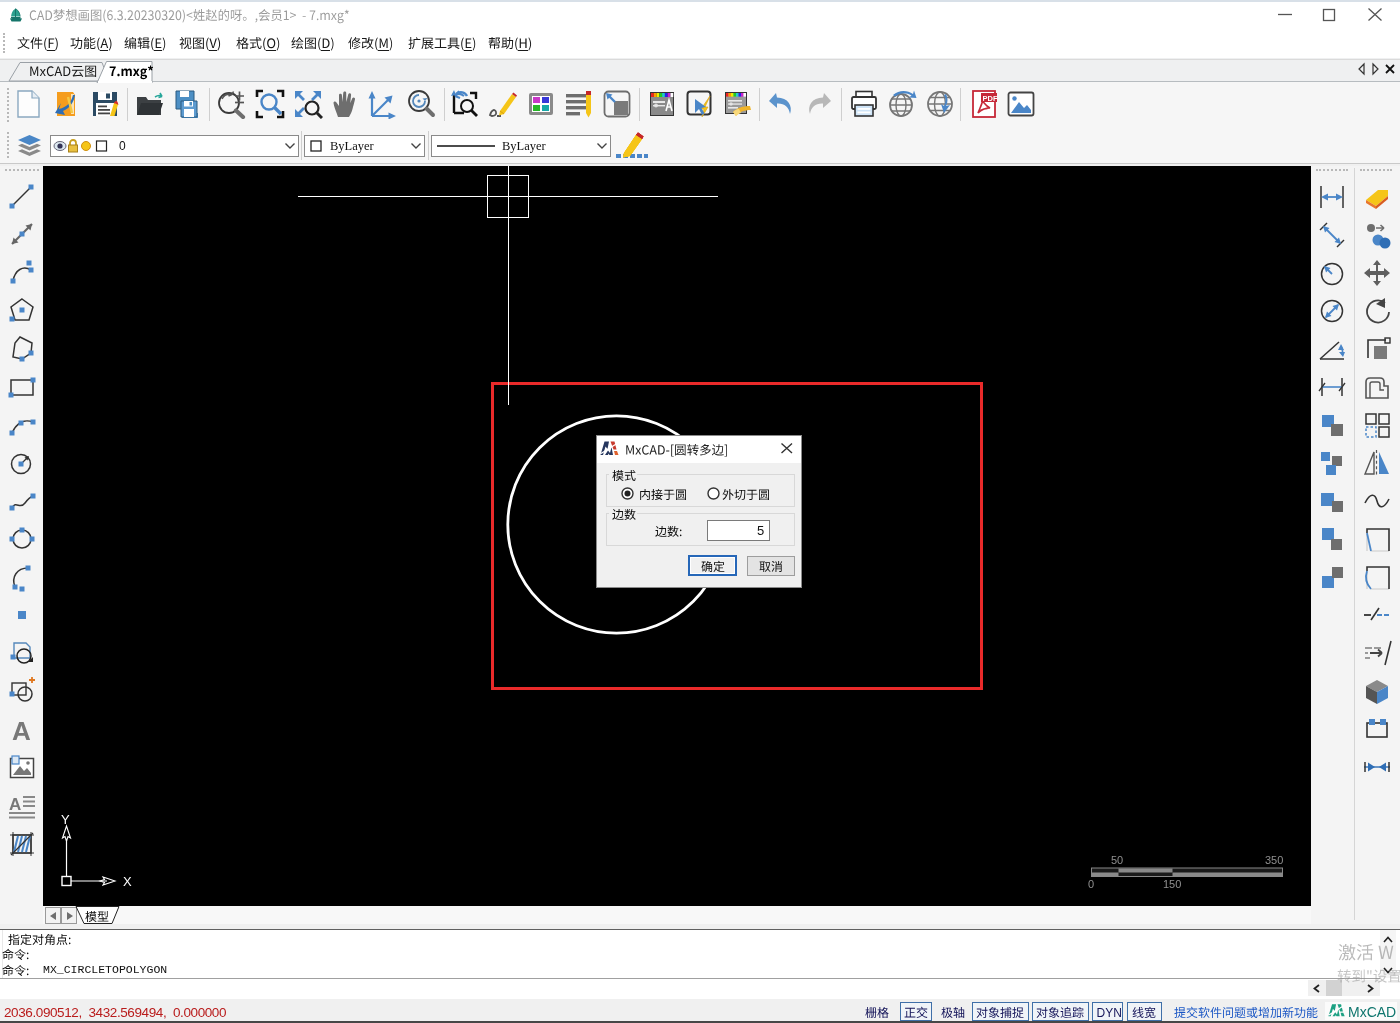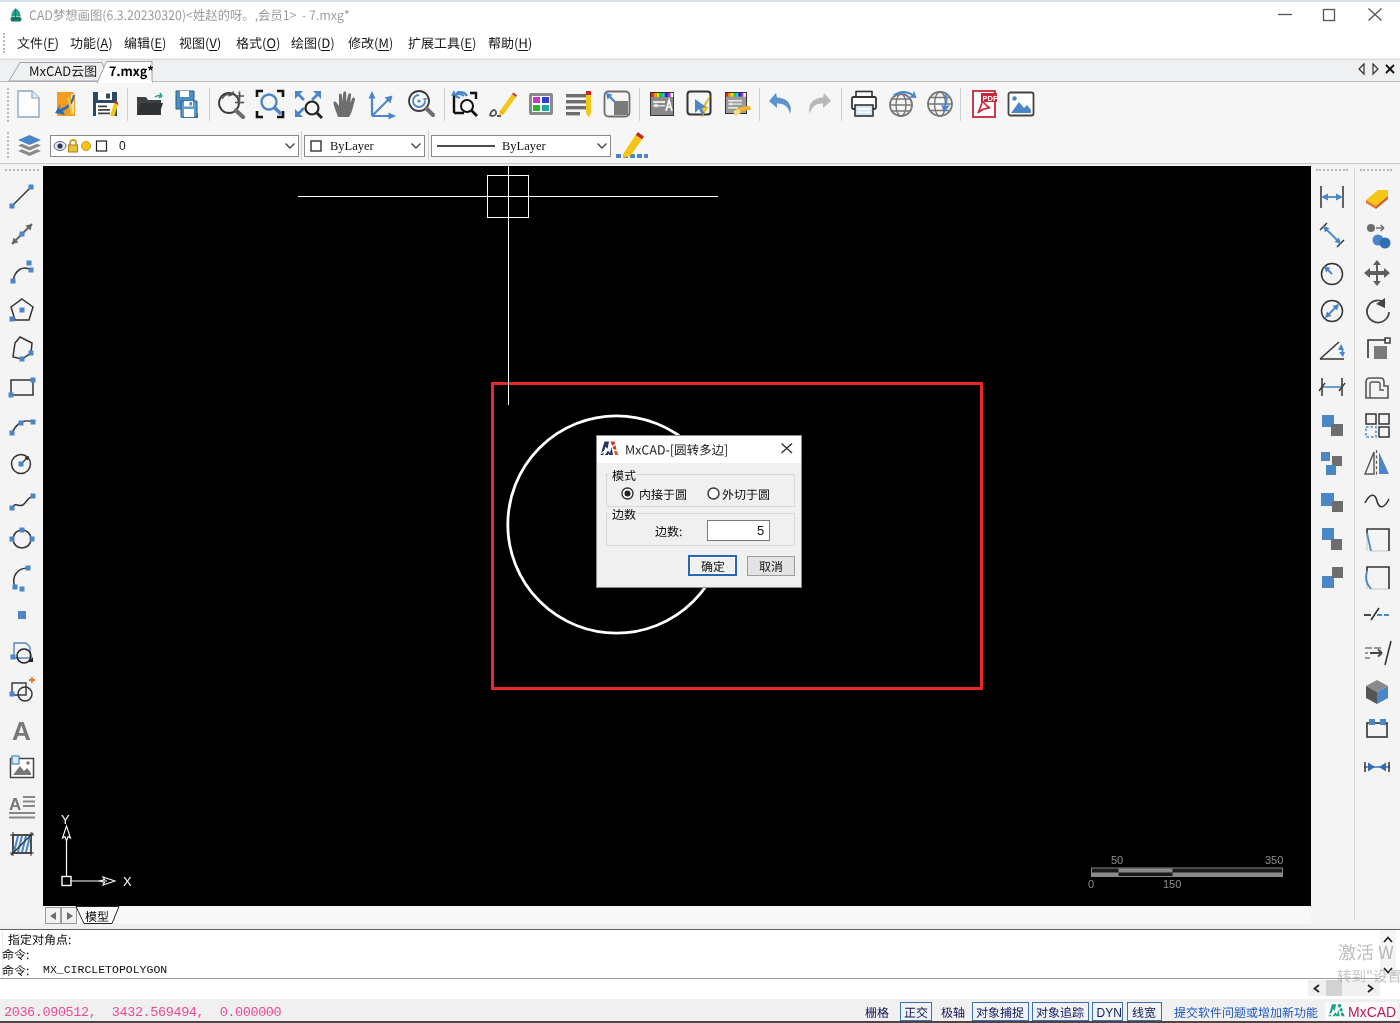--- a/index.html
+++ b/index.html
@@ -638,21 +638,21 @@
 <div style="position:absolute;left:1326px;top:980px;width:16px;height:16px;background:#d2d2d2;"></div>
 <svg style="position:absolute;left:1366px;top:984px" width="8" height="9" viewBox="0 0 8 9">
     <path d="M2 1 L6.5 4.5 L2 8" fill="none" stroke="#222" stroke-width="1.8"></path>
   </svg>
 <svg style="position:absolute;left:1338.0px;top:941.0px;overflow:visible" width="58" height="24">
     <path transform="translate(0,18.00) scale(1.0,1)" fill="rgba(130,130,130,0.55)" d="M6.1 -9.9H9.3V-8.5H6.1ZM6.1 -12.3H9.3V-10.9H6.1ZM1.2 -14.1C2.1 -13.5 3.1 -12.5 3.7 -11.9L4.5 -12.7C3.9 -13.4 2.8 -14.3 1.9 -14.9ZM0.6 -9.2C1.5 -8.6 2.6 -7.8 3.1 -7.2L3.9 -8.2C3.4 -8.7 2.2 -9.5 1.4 -10ZM0.8 0.5 1.9 1.2C2.7 -0.4 3.5 -2.6 4.2 -4.5L3.2 -5.1C2.5 -3.2 1.5 -0.9 0.8 0.5ZM12.5 -15.1C12.1 -12.3 11.5 -9.6 10.5 -7.8V-13.3H8L8.6 -14.9L7.2 -15.1C7.1 -14.6 6.9 -13.9 6.7 -13.3H5V-7.5H10.3C10.6 -7.3 11.1 -6.8 11.2 -6.6C11.5 -7.1 11.8 -7.6 12 -8.2C12.3 -6.5 12.7 -4.6 13.5 -2.9C12.7 -1.5 11.8 -0.3 10.4 0.6C10.7 0.8 11.2 1.3 11.3 1.5C12.5 0.6 13.4 -0.4 14.1 -1.7C14.7 -0.5 15.5 0.6 16.6 1.4C16.8 1.1 17.2 0.6 17.5 0.3C16.3 -0.5 15.4 -1.6 14.7 -3C15.6 -5 16.1 -7.5 16.5 -10.4H17.3V-11.7H13.1C13.3 -12.7 13.5 -13.8 13.7 -14.9ZM6.6 -7.1 7 -6.1H4.3V-5H6V-4.3C6 -3 5.8 -0.9 3.6 0.7C3.9 0.9 4.3 1.2 4.5 1.5C6.2 0.2 6.9 -1.3 7.1 -2.7H9.2C9.1 -1 9 -0.3 8.8 -0.1C8.7 0.1 8.5 0.1 8.3 0.1C8.1 0.1 7.5 0.1 6.9 0C7 0.3 7.1 0.8 7.2 1.2C7.8 1.2 8.5 1.2 8.9 1.2C9.3 1.1 9.6 1 9.8 0.7C10.2 0.3 10.3 -0.7 10.4 -3.3C10.4 -3.5 10.4 -3.8 10.4 -3.8H7.2V-4.3V-5H11V-6.1H8.3C8.2 -6.5 7.9 -7 7.7 -7.4ZM15.3 -10.4C15 -8.1 14.7 -6.1 14.1 -4.4C13.4 -6.3 13 -8.3 12.7 -10.2L12.8 -10.4Z M19.6 -13.9C20.7 -13.3 22.2 -12.5 23 -11.9L23.8 -13C23 -13.5 21.5 -14.4 20.4 -14.9ZM18.8 -9C19.9 -8.4 21.3 -7.5 22.1 -7L22.8 -8.1C22.1 -8.6 20.6 -9.4 19.5 -10ZM19.2 0.3 20.3 1.2C21.4 -0.5 22.6 -2.7 23.6 -4.6L22.6 -5.5C21.6 -3.5 20.1 -1.1 19.2 0.3ZM23.8 -9.8V-8.5H29V-5.6H25.1V1.4H26.3V0.6H32.7V1.3H34V-5.6H30.2V-8.5H35.2V-9.8H30.2V-13C31.8 -13.3 33.3 -13.6 34.5 -14L33.4 -15C31.4 -14.3 27.7 -13.8 24.6 -13.4C24.8 -13.1 24.9 -12.6 25 -12.3C26.3 -12.4 27.6 -12.6 29 -12.8V-9.8ZM26.3 -0.6V-4.3H32.7V-0.6Z M43.3 0H45.3L47.2 -8C47.4 -9 47.7 -10 47.9 -11H48C48.2 -10 48.4 -9 48.6 -8L50.6 0H52.6L55.3 -13.2H53.8L52.3 -6C52.1 -4.6 51.9 -3.2 51.6 -1.7H51.5C51.2 -3.2 50.9 -4.6 50.6 -6L48.7 -13.2H47.2L45.4 -6C45.1 -4.6 44.7 -3.2 44.5 -1.7H44.4C44.1 -3.2 43.9 -4.6 43.6 -6L42.2 -13.2H40.5Z"></path>
   </svg>
 <svg style="position:absolute;left:1337.0px;top:966.5px;overflow:visible" width="74" height="20">
     <path transform="translate(0,14.50) scale(1.0,1)" fill="rgba(140,140,140,0.5)" d="M1.2 -4.8C1.3 -4.9 1.7 -5 2.2 -5H3.5V-2.9L0.6 -2.4L0.8 -1.4L3.5 -1.9V1.1H4.6V-2.1L6.5 -2.5L6.5 -3.4L4.6 -3.1V-5H6.1V-6H4.6V-8.2H3.5V-6H2.1C2.6 -7 3 -8.2 3.4 -9.5H6V-10.5H3.7C3.8 -11 3.9 -11.5 4.1 -12L3 -12.2C2.9 -11.6 2.8 -11 2.7 -10.5H0.7V-9.5H2.4C2.1 -8.3 1.7 -7.3 1.6 -6.9C1.3 -6.3 1.1 -5.8 0.8 -5.8C1 -5.5 1.1 -5 1.2 -4.8ZM6.2 -7.8V-6.7H8.3C8 -5.7 7.7 -4.8 7.4 -4H11.6C11.1 -3.3 10.5 -2.4 9.9 -1.7C9.4 -2 8.9 -2.3 8.4 -2.6L7.7 -1.9C9.2 -1 10.9 0.3 11.7 1.2L12.5 0.3C12 -0.1 11.4 -0.6 10.7 -1.1C11.6 -2.3 12.6 -3.7 13.4 -4.7L12.6 -5.1L12.4 -5H8.9L9.4 -6.7H13.9V-7.8H9.7L10.2 -9.5H13.4V-10.5H10.5L10.9 -12L9.8 -12.2L9.4 -10.5H6.7V-9.5H9.1L8.6 -7.8Z M23.8 -10.9V-2.1H24.8V-10.9ZM26.7 -11.9V-0.5C26.7 -0.3 26.6 -0.2 26.3 -0.2C26.1 -0.2 25.3 -0.2 24.4 -0.2C24.6 0.1 24.8 0.6 24.9 0.9C25.9 0.9 26.7 0.8 27.1 0.6C27.6 0.5 27.7 0.1 27.7 -0.5V-11.9ZM15.4 -0.6 15.6 0.4C17.6 0.1 20.3 -0.5 22.9 -1L22.8 -1.9L19.8 -1.4V-3.6H22.7V-4.6H19.8V-6.2H18.8V-4.6H15.9V-3.6H18.8V-1.2ZM16.2 -6.4C16.6 -6.5 17.1 -6.6 21.6 -7C21.9 -6.7 22 -6.4 22.2 -6.1L23 -6.7C22.6 -7.5 21.6 -8.8 20.8 -9.8L20 -9.3C20.4 -8.9 20.7 -8.4 21.1 -7.9L17.4 -7.6C18 -8.3 18.6 -9.3 19.1 -10.3H23V-11.2H15.5V-10.3H17.8C17.4 -9.2 16.8 -8.3 16.6 -8C16.3 -7.7 16.1 -7.4 15.9 -7.4C16 -7.1 16.2 -6.6 16.2 -6.4Z M30.6 -7H31.4L31.7 -9.7L31.7 -11.2H30.3L30.3 -9.7ZM33.5 -7H34.2L34.5 -9.7L34.6 -11.2H33.1L33.2 -9.7Z M37.6 -11.3C38.4 -10.6 39.4 -9.6 39.8 -9L40.6 -9.7C40.1 -10.3 39.1 -11.3 38.4 -11.9ZM36.5 -7.6V-6.6H38.5V-1.4C38.5 -0.7 38.1 -0.2 37.8 -0.1C38 0.2 38.3 0.6 38.4 0.9C38.6 0.6 39 0.3 41.6 -1.6C41.5 -1.8 41.3 -2.2 41.2 -2.5L39.6 -1.4V-7.6ZM43 -11.7V-10C43 -9 42.7 -7.8 40.8 -6.9C41 -6.7 41.3 -6.3 41.5 -6.1C43.6 -7.1 44 -8.7 44 -10V-10.6H46.6V-8.3C46.6 -7.2 46.8 -6.8 47.8 -6.8C48 -6.8 48.7 -6.8 48.9 -6.8C49.2 -6.8 49.5 -6.8 49.7 -6.9C49.6 -7.1 49.6 -7.5 49.6 -7.8C49.4 -7.8 49.1 -7.7 48.9 -7.7C48.7 -7.7 48 -7.7 47.9 -7.7C47.6 -7.7 47.6 -7.9 47.6 -8.3V-11.7ZM47.5 -4.8C47 -3.6 46.2 -2.6 45.3 -1.9C44.3 -2.7 43.5 -3.6 43 -4.8ZM41.4 -5.8V-4.8H42.2L42 -4.7C42.6 -3.3 43.4 -2.2 44.4 -1.2C43.3 -0.6 42.1 -0.1 40.8 0.2C41 0.4 41.3 0.9 41.3 1.2C42.7 0.8 44.1 0.2 45.3 -0.6C46.4 0.2 47.7 0.8 49.2 1.2C49.3 0.9 49.6 0.5 49.8 0.2C48.4 -0.1 47.2 -0.6 46.1 -1.2C47.4 -2.3 48.4 -3.7 48.9 -5.5L48.3 -5.8L48.1 -5.8Z M59.8 -10.8H62.3V-9.5H59.8ZM56.4 -10.8H58.8V-9.5H56.4ZM53.1 -10.8H55.4V-9.5H53.1ZM53.1 -6.2V-0.1H51.2V0.7H64.1V-0.1H62.1V-6.2H57.6L57.8 -7H63.7V-7.9H57.9L58.1 -8.7H63.4V-11.6H52.1V-8.7H57L56.8 -7.9H51.4V-7H56.7L56.5 -6.2ZM54.2 -0.1V-1H61V-0.1ZM54.2 -4H61V-3.1H54.2ZM54.2 -4.6V-5.5H61V-4.6ZM54.2 -2.5H61V-1.6H54.2Z M66.5 -7H67.3L67.5 -9.7L67.6 -11.2H66.2L66.2 -9.7ZM69.3 -7H70.1L70.4 -9.7L70.4 -11.2H69L69 -9.7Z"></path>
   </svg>
-<div style="position:absolute;left:4px;top:1005.8px;font-family:Liberation Mono, monospace;font-size:13.5px;color:#ec4899;font-weight:normal;white-space:pre;line-height:1;letter-spacing:-0.4px;">2036.090512,  3432.569494,  0.000000</div>
+<div style="position:absolute;left:4px;top:1005.8px;font-family:Liberation Sans, sans-serif;font-size:13.5px;color:#b91c1c;font-weight:normal;white-space:pre;line-height:1;letter-spacing:-0.4px;">2036.090512,  3432.569494,  0.000000</div>
 <svg style="position:absolute;left:865.0px;top:1004.5px;overflow:visible" width="26" height="16">
     <path transform="translate(0,12.00) scale(1.0,1)" fill="#16165a" d="M8 -9.6V-5.3H7.3V-9.6H4.7V-5.3H4V-4.5H4.7C4.7 -2.8 4.5 -0.9 3.6 0.6C3.7 0.6 4.1 0.9 4.2 1C5.2 -0.5 5.4 -2.7 5.4 -4.5H6.5V-0.1C6.5 0 6.5 0 6.3 0C6.2 0.1 5.9 0.1 5.5 0C5.6 0.3 5.7 0.6 5.8 0.8C6.3 0.8 6.7 0.8 6.9 0.7C7.2 0.5 7.3 0.3 7.3 -0.1V-4.5H8V-4.4C8 -2.8 8 -0.8 7.4 0.6C7.5 0.7 7.9 0.9 8 1C8.7 -0.5 8.8 -2.7 8.8 -4.4V-4.5H10V0C10 0.2 9.9 0.2 9.8 0.2C9.7 0.2 9.4 0.2 9 0.2C9.1 0.4 9.2 0.8 9.2 1C9.8 1 10.2 1 10.4 0.8C10.7 0.7 10.8 0.4 10.8 0V-4.5H11.5V-5.3H10.8V-9.6ZM10 -5.3H8.8V-8.9H10ZM6.5 -5.3H5.5V-8.9H6.5ZM2 -10.1V-7.5H0.6V-6.7H1.9C1.6 -5.1 1 -3.1 0.4 -2.1C0.5 -1.9 0.7 -1.5 0.9 -1.3C1.3 -2 1.6 -3 2 -4.1V0.9H2.8V-5C3.1 -4.5 3.4 -3.9 3.5 -3.5L4 -4.2C3.9 -4.5 3 -5.9 2.8 -6.2V-6.7H3.9V-7.5H2.8V-10.1Z M18.9 -8H21.5C21.2 -7.2 20.7 -6.6 20.1 -6C19.5 -6.5 19.1 -7.2 18.8 -7.8ZM14.4 -10.1V-7.5H12.6V-6.7H14.3C13.9 -5 13.1 -3.1 12.3 -2.1C12.5 -1.9 12.7 -1.5 12.8 -1.3C13.4 -2.1 14 -3.4 14.4 -4.8V0.9H15.3V-5.1C15.6 -4.6 16.1 -3.9 16.3 -3.6L16.8 -4.3C16.6 -4.6 15.6 -5.8 15.3 -6.1V-6.7H16.6L16.4 -6.4C16.6 -6.3 16.9 -6 17.1 -5.8C17.5 -6.2 17.9 -6.6 18.3 -7.1C18.6 -6.5 19 -5.9 19.5 -5.4C18.5 -4.5 17.3 -3.9 16.1 -3.5C16.3 -3.3 16.5 -3 16.6 -2.8C16.9 -2.9 17.2 -3 17.5 -3.1V1H18.4V0.4H21.7V0.9H22.6V-3.2L23.2 -3C23.3 -3.3 23.5 -3.6 23.7 -3.8C22.5 -4.1 21.5 -4.7 20.7 -5.4C21.6 -6.3 22.2 -7.3 22.7 -8.6L22.1 -8.8L21.9 -8.8H19.3C19.5 -9.1 19.7 -9.5 19.8 -9.9L19 -10.1C18.5 -8.9 17.7 -7.7 16.8 -6.8V-7.5H15.3V-10.1ZM18.4 -0.3V-2.7H21.7V-0.3ZM18.1 -3.4C18.8 -3.8 19.5 -4.3 20.1 -4.8C20.7 -4.3 21.4 -3.8 22.2 -3.4Z"></path>
   </svg>
 <div style="position:absolute;left:900px;top:1002px;width:32px;height:18.5px;background:#f0f4f8;border:1px solid #3f6fa8;box-sizing:border-box;"></div>
 <svg style="position:absolute;left:904.0px;top:1004.5px;overflow:visible" width="26" height="16">
     <path transform="translate(0,12.00) scale(1.0,1)" fill="#16165a" d="M2.3 -6.1V-0.5H0.6V0.4H11.4V-0.5H6.8V-4.2H10.5V-5.1H6.8V-8.3H11V-9.2H1.1V-8.3H5.8V-0.5H3.2V-6.1Z M15.8 -7.2C15.1 -6.3 13.9 -5.3 12.8 -4.7C13 -4.6 13.4 -4.2 13.5 -4C14.6 -4.7 15.9 -5.8 16.7 -6.8ZM19.4 -6.7C20.5 -5.9 21.9 -4.8 22.5 -4L23.2 -4.6C22.6 -5.3 21.2 -6.4 20.1 -7.2ZM16.2 -5.1 15.4 -4.8C15.9 -3.6 16.5 -2.6 17.4 -1.8C16.1 -0.9 14.5 -0.2 12.6 0.2C12.7 0.4 13 0.8 13.1 1C15 0.5 16.7 -0.2 18 -1.2C19.3 -0.2 20.9 0.5 22.9 0.9C23 0.6 23.3 0.3 23.5 0.1C21.6 -0.3 20 -0.9 18.7 -1.8C19.6 -2.6 20.2 -3.6 20.7 -4.9L19.8 -5.1C19.4 -4 18.8 -3.1 18 -2.4C17.2 -3.1 16.6 -4 16.2 -5.1ZM17 -9.9C17.3 -9.4 17.6 -8.8 17.8 -8.4H12.8V-7.5H23.2V-8.4H18.2L18.7 -8.6C18.6 -9 18.2 -9.7 17.9 -10.2Z"></path>
   </svg>
 <svg style="position:absolute;left:941.0px;top:1004.5px;overflow:visible" width="26" height="16">
     <path transform="translate(0,12.00) scale(1.0,1)" fill="#16165a" d="M2.4 -10.1V-7.8H0.7V-6.9H2.3C1.9 -5.3 1.1 -3.4 0.4 -2.4C0.5 -2.1 0.8 -1.8 0.9 -1.5C1.4 -2.3 1.9 -3.6 2.4 -4.9V0.9H3.2V-5.5C3.5 -4.9 3.9 -4.1 4.1 -3.8L4.6 -4.4C4.4 -4.8 3.5 -6.2 3.2 -6.6V-6.9H4.5V-7.8H3.2V-10.1ZM4.6 -9.3V-8.5H6C5.9 -4.5 5.4 -1.4 3.5 0.4C3.7 0.6 4.1 0.8 4.2 1C5.5 -0.3 6.1 -2 6.5 -4.2C6.9 -3.1 7.4 -2.2 8.1 -1.4C7.4 -0.7 6.6 -0.1 5.8 0.3C6 0.4 6.3 0.8 6.4 1C7.2 0.6 8 0 8.7 -0.7C9.3 -0 10.1 0.5 11 0.9C11.1 0.7 11.4 0.4 11.6 0.2C10.7 -0.2 9.9 -0.7 9.2 -1.4C10.1 -2.5 10.8 -4 11.1 -5.8L10.6 -6.1L10.4 -6H9.1C9.4 -7 9.7 -8.3 9.9 -9.3ZM6.9 -8.5H8.9C8.6 -7.3 8.3 -6.1 8 -5.2H10.1C9.8 -4 9.3 -2.9 8.7 -2.1C7.8 -3.1 7.1 -4.5 6.7 -6C6.8 -6.8 6.8 -7.6 6.9 -8.5Z M18.4 -3.3H20V-0.5H18.4ZM18.4 -4.1V-6.7H20V-4.1ZM22.3 -3.3V-0.5H20.8V-3.3ZM22.3 -4.1H20.8V-6.7H22.3ZM19.9 -10.1V-7.5H17.6V1H18.4V0.3H22.3V0.9H23.2V-7.5H20.8V-10.1ZM13 -4C13.1 -4.1 13.5 -4.2 13.9 -4.2H15.1V-2.4L12.5 -2L12.7 -1.1L15.1 -1.6V0.9H15.9V-1.8L17.1 -2L17.1 -2.8L15.9 -2.6V-4.2H17V-5H15.9V-6.8H15.1V-5H13.8C14.2 -5.8 14.5 -6.8 14.8 -7.8H17V-8.7H15C15.1 -9.1 15.2 -9.5 15.3 -9.9L14.4 -10.1C14.3 -9.6 14.2 -9.1 14.1 -8.7H12.6V-7.8H13.9C13.7 -6.9 13.4 -6 13.3 -5.7C13.1 -5.2 12.9 -4.8 12.7 -4.8C12.8 -4.6 13 -4.2 13 -4Z"></path>
   </svg>
@@ -674,21 +674,21 @@
     <path transform="translate(0,12.00) scale(1.0,1)" fill="#1a56c4" d="M5.7 -7.4H9.7V-6.5H5.7ZM5.7 -9H9.7V-8.1H5.7ZM4.9 -9.7V-5.8H10.6V-9.7ZM5.1 -3.6C5 -1.8 4.4 -0.4 3.3 0.4C3.5 0.5 3.9 0.8 4 1C4.7 0.4 5.1 -0.3 5.5 -1.2C6.3 0.4 7.5 0.8 9.3 0.8H11.4C11.4 0.5 11.5 0.2 11.7 -0C11.2 -0 9.6 -0 9.3 -0C8.9 -0 8.5 -0 8.2 -0.1V-2H10.7V-2.7H8.2V-4.1H11.3V-4.9H4.4V-4.1H7.3V-0.3C6.6 -0.6 6.1 -1.2 5.7 -2.2C5.8 -2.6 5.9 -3 6 -3.5ZM2 -10.1V-7.7H0.5V-6.8H2V-4.2C1.4 -4 0.8 -3.8 0.3 -3.7L0.6 -2.8L2 -3.3V-0.2C2 0 1.9 0 1.8 0C1.6 0.1 1.2 0.1 0.6 0C0.7 0.3 0.9 0.7 0.9 0.9C1.6 0.9 2.1 0.9 2.4 0.7C2.7 0.6 2.8 0.3 2.8 -0.2V-3.6L4.1 -4L4 -4.8L2.8 -4.4V-6.8H4.1V-7.7H2.8V-10.1Z M15.8 -7.2C15.1 -6.3 13.9 -5.3 12.8 -4.7C13 -4.6 13.4 -4.2 13.5 -4C14.6 -4.7 15.9 -5.8 16.7 -6.8ZM19.4 -6.7C20.5 -5.9 21.9 -4.8 22.5 -4L23.2 -4.6C22.6 -5.3 21.2 -6.4 20.1 -7.2ZM16.2 -5.1 15.4 -4.8C15.9 -3.6 16.5 -2.6 17.4 -1.8C16.1 -0.9 14.5 -0.2 12.6 0.2C12.7 0.4 13 0.8 13.1 1C15 0.5 16.7 -0.2 18 -1.2C19.3 -0.2 20.9 0.5 22.9 0.9C23 0.6 23.3 0.3 23.5 0.1C21.6 -0.3 20 -0.9 18.7 -1.8C19.6 -2.6 20.2 -3.6 20.7 -4.9L19.8 -5.1C19.4 -4 18.8 -3.1 18 -2.4C17.2 -3.1 16.6 -4 16.2 -5.1ZM17 -9.9C17.3 -9.4 17.6 -8.8 17.8 -8.4H12.8V-7.5H23.2V-8.4H18.2L18.7 -8.6C18.6 -9 18.2 -9.7 17.9 -10.2Z M31.1 -10.1C30.8 -8.2 30.4 -6.5 29.5 -5.3C29.7 -5.2 30.1 -5 30.3 -4.8C30.8 -5.5 31.1 -6.4 31.4 -7.4H34.5C34.3 -6.6 34.1 -5.7 34 -5.1L34.7 -4.9C35 -5.7 35.3 -7 35.5 -8.1L34.9 -8.3L34.8 -8.2H31.6C31.8 -8.8 31.9 -9.4 32 -10ZM32 -6.3V-5.7C32 -4 31.8 -1.5 29.2 0.4C29.4 0.5 29.8 0.8 29.9 1C31.4 -0.2 32.1 -1.5 32.5 -2.7C33 -1.1 33.8 0.2 35 0.9C35.1 0.7 35.4 0.4 35.6 0.2C34.1 -0.6 33.2 -2.5 32.8 -4.6C32.8 -5 32.8 -5.4 32.8 -5.7V-6.3ZM25.1 -4C25.2 -4.1 25.6 -4.2 26.1 -4.2H27.3V-2.4L24.5 -2L24.7 -1.1L27.3 -1.5V0.9H28.2V-1.7L29.8 -1.9L29.7 -2.8L28.2 -2.5V-4.2H29.7V-5H28.2V-6.8H27.3V-5H26C26.4 -5.8 26.8 -6.8 27.2 -7.8H29.7V-8.7H27.4C27.6 -9.1 27.7 -9.5 27.8 -9.9L26.9 -10.1C26.8 -9.6 26.7 -9.1 26.5 -8.7H24.6V-7.8H26.3C26 -6.8 25.6 -6 25.5 -5.7C25.3 -5.2 25.1 -4.8 24.8 -4.8C24.9 -4.6 25.1 -4.2 25.1 -4Z M39.8 -4.1V-3.2H43.2V1H44.1V-3.2H47.4V-4.1H44.1V-6.7H46.9V-7.6H44.1V-9.9H43.2V-7.6H41.6C41.8 -8.2 41.9 -8.7 42 -9.3L41.2 -9.5C40.9 -7.9 40.4 -6.4 39.7 -5.4C39.9 -5.3 40.3 -5 40.5 -4.9C40.8 -5.4 41.1 -6 41.4 -6.7H43.2V-4.1ZM39.2 -10C38.6 -8.2 37.5 -6.4 36.4 -5.2C36.5 -5 36.8 -4.6 36.9 -4.4C37.3 -4.8 37.6 -5.2 38 -5.8V0.9H38.9V-7.2C39.3 -8 39.7 -8.9 40.1 -9.8Z M49.1 -7.4V1H50V-7.4ZM49.2 -9.5C49.8 -8.9 50.6 -8 51 -7.5L51.7 -8C51.3 -8.5 50.5 -9.3 49.9 -9.9ZM52.3 -9.4V-8.6H58V-0.3C58 -0.1 57.9 -0 57.7 -0C57.5 -0 56.8 0 56.1 -0C56.2 0.2 56.3 0.6 56.4 0.9C57.3 0.9 58 0.9 58.4 0.7C58.8 0.6 58.9 0.3 58.9 -0.3V-9.4ZM51.9 -6.4V-1.2H52.7V-2H56.1V-6.4ZM52.7 -5.6H55.2V-2.8H52.7Z M62.1 -7.4H64.6V-6.5H62.1ZM62.1 -8.9H64.6V-8H62.1ZM61.3 -9.6V-5.8H65.4V-9.6ZM68.3 -6.4C68.3 -3.3 68 -1.7 65.5 -0.9C65.7 -0.8 65.9 -0.5 65.9 -0.3C68.7 -1.2 69 -3 69.1 -6.4ZM68.8 -2.2C69.5 -1.7 70.4 -0.9 70.9 -0.4L71.4 -0.9C71 -1.4 70 -2.2 69.3 -2.7ZM61.5 -3.6C61.4 -1.9 61.2 -0.4 60.4 0.5C60.6 0.6 60.9 0.8 61.1 0.9C61.5 0.4 61.8 -0.3 62 -1.2C63 0.4 64.8 0.7 67.4 0.7H71.2C71.3 0.5 71.4 0.1 71.6 -0.1C70.9 -0 67.9 -0 67.4 -0C65.9 -0.1 64.7 -0.1 63.8 -0.5V-2.2H65.8V-2.9H63.8V-4.2H66V-4.9H60.6V-4.2H63V-1C62.7 -1.3 62.4 -1.6 62.1 -2.1C62.2 -2.6 62.2 -3.1 62.3 -3.6ZM66.5 -7.6V-2.6H67.2V-6.9H70.1V-2.6H70.9V-7.6H68.6C68.8 -8 68.9 -8.4 69.1 -8.8H71.5V-9.5H66V-8.8H68.2C68.1 -8.4 67.9 -8 67.8 -7.6Z M80.3 -9.5C81 -9.1 81.9 -8.6 82.4 -8.2L82.9 -8.8C82.5 -9.2 81.6 -9.7 80.8 -10ZM72.7 -0.8 72.9 0.1C74.3 -0.2 76.3 -0.6 78.1 -1L78.1 -1.9C76.1 -1.5 74.1 -1 72.7 -0.8ZM74.3 -5.4H76.8V-3.3H74.3ZM73.5 -6.2V-2.6H77.7V-6.2ZM72.8 -8.2V-7.3H78.7C78.9 -5.3 79.2 -3.5 79.6 -2.1C78.8 -1.1 77.8 -0.3 76.7 0.3C76.9 0.4 77.2 0.8 77.4 1C78.3 0.4 79.2 -0.3 79.9 -1.1C80.5 0.2 81.2 1 82.1 1C83 1 83.4 0.4 83.5 -1.7C83.3 -1.8 83 -2 82.8 -2.2C82.7 -0.6 82.5 0 82.2 0C81.6 0 81.1 -0.7 80.6 -2C81.5 -3.2 82.2 -4.6 82.8 -6.2L81.9 -6.4C81.5 -5.2 81 -4 80.3 -3.1C80 -4.2 79.8 -5.7 79.7 -7.3H83.2V-8.2H79.6C79.6 -8.8 79.6 -9.4 79.6 -10.1H78.6C78.6 -9.4 78.6 -8.8 78.7 -8.2Z M89.6 -7.2C90 -6.6 90.3 -5.9 90.4 -5.4L91 -5.7C90.8 -6.1 90.5 -6.8 90.1 -7.3ZM93.2 -7.3C93 -6.8 92.6 -6.1 92.3 -5.6L92.8 -5.4C93.1 -5.8 93.5 -6.5 93.8 -7.1ZM84.5 -1.5 84.8 -0.7C85.8 -1 87 -1.5 88.1 -2L88 -2.8L86.8 -2.4V-6.3H88V-7.2H86.8V-9.9H85.9V-7.2H84.6V-6.3H85.9V-2.1ZM89.3 -9.7C89.6 -9.3 90 -8.7 90.1 -8.3L90.9 -8.7C90.8 -9.1 90.4 -9.6 90.1 -10.1ZM88.5 -8.3V-4.4H94.9V-8.3H93.2C93.6 -8.8 93.9 -9.3 94.2 -9.8L93.3 -10.1C93.1 -9.6 92.7 -8.8 92.3 -8.3ZM89.2 -7.7H91.3V-5H89.2ZM92 -7.7H94.1V-5H92ZM89.9 -1.2H93.5V-0.3H89.9ZM89.9 -1.9V-2.9H93.5V-1.9ZM89.1 -3.6V0.9H89.9V0.3H93.5V0.9H94.3V-3.6Z M102.9 -8.6V0.8H103.7V-0.1H106.1V0.7H107V-8.6ZM103.7 -1V-7.7H106.1V-1ZM98.3 -9.9 98.3 -7.8H96.6V-6.9H98.3C98.2 -3.9 97.8 -1.2 96.3 0.3C96.6 0.5 96.9 0.8 97 1C98.7 -0.8 99.1 -3.7 99.2 -6.9H101C100.9 -2.3 100.8 -0.7 100.5 -0.3C100.4 -0.2 100.3 -0.1 100.1 -0.1C99.9 -0.1 99.4 -0.1 98.8 -0.2C99 0.1 99.1 0.5 99.1 0.7C99.6 0.8 100.2 0.8 100.5 0.7C100.9 0.7 101.1 0.6 101.3 0.3C101.7 -0.3 101.8 -2 101.9 -7.3C101.9 -7.5 101.9 -7.8 101.9 -7.8H99.2L99.2 -9.9Z M112.3 -2.6C112.7 -2 113.1 -1.1 113.3 -0.6L113.9 -1C113.8 -1.5 113.3 -2.3 112.9 -2.9ZM109.6 -2.8C109.4 -2.1 109 -1.3 108.5 -0.8C108.7 -0.7 109 -0.5 109.1 -0.4C109.6 -0.9 110.1 -1.8 110.4 -2.6ZM114.6 -8.9V-4.8C114.6 -3.2 114.5 -1.1 113.5 0.3C113.7 0.4 114.1 0.7 114.2 0.9C115.3 -0.7 115.5 -3.1 115.5 -4.8V-5.2H117.3V0.9H118.2V-5.2H119.5V-6H115.5V-8.3C116.7 -8.5 118.1 -8.8 119.1 -9.2L118.4 -9.9C117.5 -9.5 116 -9.1 114.6 -8.9ZM110.6 -9.9C110.8 -9.6 111 -9.2 111.1 -8.8H108.7V-8.1H114V-8.8H112C111.9 -9.2 111.6 -9.7 111.4 -10.1ZM112.5 -8C112.4 -7.5 112.1 -6.6 111.9 -6.1H108.6V-5.3H111V-4.1H108.6V-3.3H111V-0.2C111 -0.1 111 -0.1 110.9 -0.1C110.7 -0 110.4 -0 109.9 -0.1C110.1 0.2 110.2 0.5 110.2 0.7C110.8 0.7 111.2 0.7 111.5 0.6C111.8 0.4 111.8 0.2 111.8 -0.2V-3.3H114.1V-4.1H111.8V-5.3H114.2V-6.1H112.7C112.9 -6.6 113.1 -7.2 113.4 -7.8ZM109.5 -7.8C109.8 -7.3 109.9 -6.6 110 -6.1L110.8 -6.3C110.7 -6.8 110.5 -7.5 110.2 -8Z M120.5 -2.2 120.7 -1.3C122 -1.6 123.7 -2.1 125.3 -2.6L125.2 -3.4L123.3 -2.9V-7.8H125V-8.7H120.6V-7.8H122.4V-2.7C121.7 -2.5 121 -2.3 120.5 -2.2ZM127.2 -9.9C127.2 -9 127.2 -8.2 127.1 -7.3H125.1V-6.5H127.1C126.9 -3.5 126.3 -1.1 123.7 0.3C123.9 0.4 124.2 0.7 124.3 1C127.1 -0.6 127.8 -3.3 128 -6.5H130.4C130.2 -2.2 130 -0.6 129.7 -0.2C129.5 -0 129.4 0 129.2 0C128.9 0 128.2 -0 127.5 -0.1C127.6 0.2 127.7 0.6 127.8 0.8C128.4 0.9 129.1 0.9 129.5 0.8C129.9 0.8 130.2 0.7 130.5 0.4C130.9 -0.2 131.1 -1.9 131.3 -6.9C131.3 -7 131.3 -7.3 131.3 -7.3H128C128.1 -8.2 128.1 -9 128.1 -9.9Z M136.6 -5V-4H134V-5ZM133.2 -5.8V0.9H134V-1.5H136.6V-0.1C136.6 0.1 136.6 0.1 136.4 0.1C136.2 0.1 135.7 0.1 135.2 0.1C135.3 0.3 135.4 0.7 135.5 0.9C136.2 0.9 136.7 0.9 137.1 0.8C137.4 0.6 137.5 0.4 137.5 -0.1V-5.8ZM134 -3.3H136.6V-2.2H134ZM142.3 -9.2C141.6 -8.8 140.5 -8.4 139.5 -8V-10.1H138.6V-6.1C138.6 -5.1 138.9 -4.8 140.1 -4.8C140.3 -4.8 141.9 -4.8 142.1 -4.8C143.1 -4.8 143.4 -5.2 143.4 -6.7C143.2 -6.7 142.8 -6.9 142.7 -7C142.6 -5.8 142.5 -5.6 142 -5.6C141.7 -5.6 140.4 -5.6 140.1 -5.6C139.6 -5.6 139.5 -5.7 139.5 -6.1V-7.3C140.7 -7.6 141.9 -8.1 142.9 -8.5ZM142.4 -3.8C141.7 -3.4 140.6 -2.9 139.5 -2.6V-4.5H138.6V-0.4C138.6 0.6 138.9 0.9 140.1 0.9C140.3 0.9 141.9 0.9 142.2 0.9C143.2 0.9 143.4 0.4 143.6 -1.2C143.3 -1.2 143 -1.4 142.8 -1.5C142.7 -0.2 142.6 0 142.1 0C141.8 0 140.4 0 140.2 0C139.6 0 139.5 -0 139.5 -0.4V-1.8C140.7 -2.1 142.1 -2.6 143 -3.2ZM133 -6.6C133.3 -6.7 133.7 -6.8 137 -7C137.1 -6.8 137.2 -6.6 137.2 -6.4L138 -6.8C137.8 -7.5 137.1 -8.6 136.5 -9.4L135.7 -9.1C136 -8.7 136.3 -8.2 136.6 -7.7L134 -7.6C134.5 -8.2 135 -9 135.4 -9.8L134.5 -10.1C134.1 -9.2 133.5 -8.2 133.3 -8C133.1 -7.7 132.9 -7.5 132.7 -7.5C132.8 -7.3 133 -6.8 133 -6.6Z"></path>
   </svg>
 <div style="position:absolute;left:1325px;top:1001.5px;width:72px;height:18px;background:#fbfbfb;"></div>
 <svg style="position:absolute;left:1328px;top:1002px" width="18" height="17" viewBox="0 0 20 17">
     <path d="M4.5 1.5 L9 1.5 L7.5 9 L5.5 6.5 L3 15 L0.5 15 Z" fill="#1ca183"></path>
     <path d="M8 10.5 L10 13 L11.5 7 L13 15 L9.5 15 L8.5 13.5 L8 15 L5 15 Z" fill="#1ca183"></path>
     <path d="M10.5 1.5 L14.5 1.5 L16.5 9.5 L13.5 9.5 Z" fill="#1ca183"></path>
     <path d="M14 11 L17 11 L18.5 15 L15 15 Z" fill="#1ca183"></path>
     <path d="M1 13.5 L17 3.5" stroke="#fff" stroke-width="1.3"></path>
   </svg>
-<div style="position:absolute;left:1348px;top:1004.5px;font-family:'Liberation Sans',sans-serif;font-size:14px;color:#be185d;font-weight:normal;white-space:pre;line-height:1;">MxCAD</div>
+<div style="position:absolute;left:1348px;top:1004.5px;font-family:'Liberation Sans',sans-serif;font-size:14px;color:#0f766e;font-weight:normal;white-space:pre;line-height:1;">MxCAD</div>
 <div style="position:absolute;left:0px;top:1021px;width:1400px;height:2px;background:#474747;"></div>
 <div style="position:absolute;left:596px;top:435px;width:206px;height:153px;background:#ffffff;border:1px solid #8a8a8a;box-sizing:border-box;"></div>
 <div style="position:absolute;left:597px;top:463px;width:204px;height:124px;background:#f0f0f0;"></div>
 <svg style="position:absolute;left:600px;top:440px" width="20" height="17" viewBox="0 0 20 17">
     <path d="M4.5 1.5 L9 1.5 L7.5 9 L5.5 6.5 L3 15 L0.5 15 Z" fill="#26365e"></path>
     <path d="M8 10.5 L10 13 L11.5 7 L13 15 L9.5 15 L8.5 13.5 L8 15 L5 15 Z" fill="#26365e"></path>
     <path d="M10.5 1.5 L14.5 1.5 L16.5 9.5 L13.5 9.5 Z" fill="#c73a2e"></path>
     <path d="M14 11 L17 11 L18.5 15 L15 15 Z" fill="#e0622e"></path>
     <path d="M1 13.5 L17 3.5" stroke="#fff" stroke-width="1.3"></path>
   </svg>

